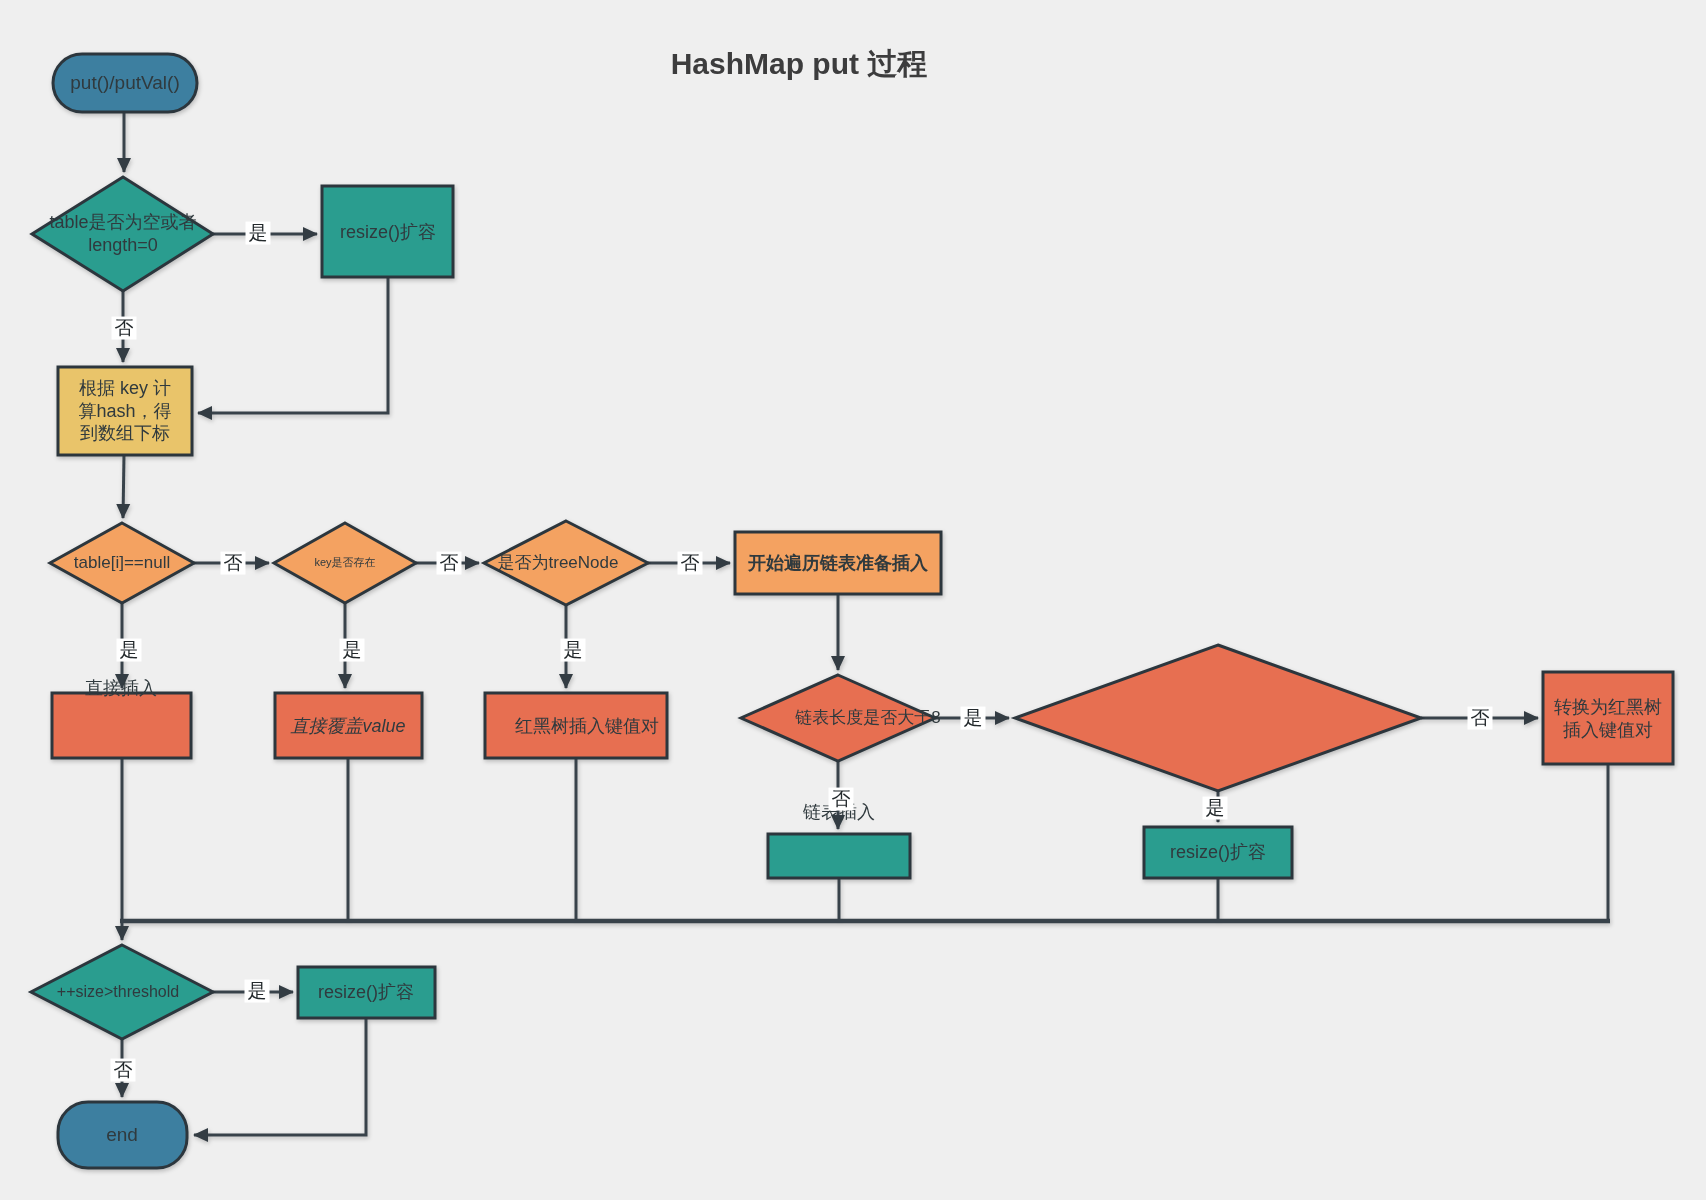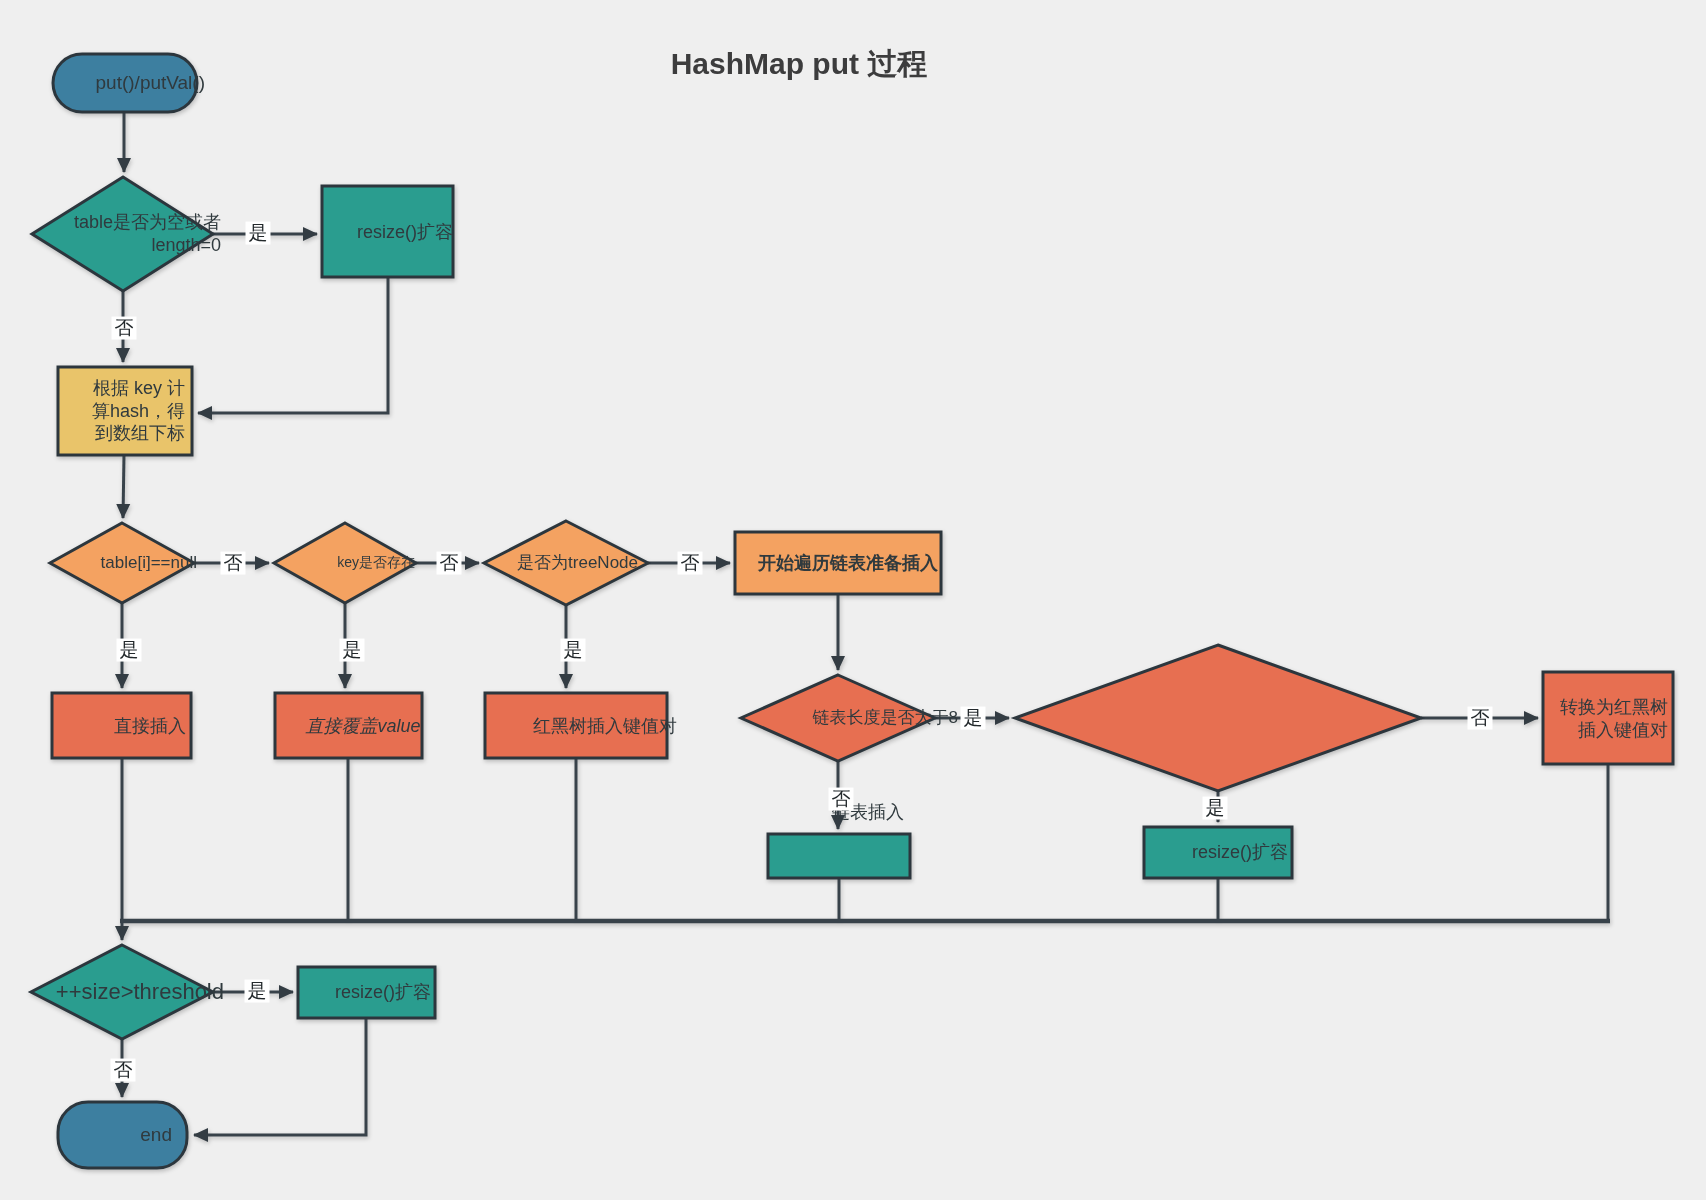--- a/index.html
+++ b/index.html
@@ -3,21 +3,21 @@
 <meta charset="utf-8">
 <style>
   html,body{margin:0;padding:0;background:#e9e9ea;}
   #canvas{
     position:relative;width:1706px;height:1200px;background:#efefef;
     font-family:"Liberation Sans","DejaVu Sans",sans-serif;overflow:hidden;
   }
   #diagram-svg{position:absolute;left:0;top:0;filter:drop-shadow(1.5px 2.5px 2px rgba(0,0,0,0.22));}
   .ntext{
     position:absolute;transform:translate(-50%,-50%);
-    text-align:right;color:#303a3e;font-size:18px;line-height:1.25;
+    text-align:center;color:#303a3e;font-size:18px;line-height:1.25;
     white-space:pre-line;pointer-events:none;
   }
   .elabel{
     position:absolute;transform:translate(-50%,-50%);
     background:#ffffff;color:#23292c;font-size:19px;line-height:1.1;
     padding:1px 3px;pointer-events:none;
   }
   #title{
     position:absolute;left:799px;top:44px;transform:translateX(-50%);
     font-size:30px;font-weight:700;color:#3c3c3d;white-space:nowrap;
@@ -90,32 +90,32 @@
   <div id="title">HashMap put 过程</div>
 
   <div class="ntext" style="left:125px;top:83px;width:160px;font-size:19px;">put()/putVal()</div>
   <div class="ntext" style="left:123px;top:233px;width:196px;">table是否为空或者
 length=0</div>
   <div class="ntext" style="left:388px;top:232px;width:130px;">resize()扩容</div>
   <div class="ntext" style="left:125px;top:411px;width:120px;">根据 key 计
 算hash，得
 到数组下标</div>
   <div class="ntext" style="left:122px;top:563px;width:150px;font-size:17px;">table[i]==null</div>
-  <div class="ntext" style="left:345px;top:563px;width:140px;font-size:14px;">key是否存在</div>
+  <div class="ntext" style="left:345px;top:563px;width:140px;font-size:11px;">key是否存在</div>
   <div class="ntext" style="left:558px;top:563px;width:160px;font-size:17px;">是否为treeNode</div>
   <div class="ntext" style="left:838px;top:563px;width:200px;font-weight:bold;">开始遍历链表准备插入</div>
-  <div class="ntext" style="left:121px;top:726px;width:130px;">直接插入</div>
+  <div class="ntext" style="left:121px;top:688px;width:130px;">直接插入</div>
   <div class="ntext" style="left:348px;top:726px;width:145px;font-style:italic;">直接覆盖value</div>
   <div class="ntext" style="left:576px;top:726px;width:180px;margin-left:11px;">红黑树插入键值对</div>
   <div class="ntext" style="left:868px;top:718px;width:180px;font-size:17px;">链表长度是否大于8</div>
   <div class="ntext" style="left:1608px;top:718px;width:120px;">转换为红黑树
 插入键值对</div>
   <div class="ntext" style="left:839px;top:812px;width:130px;">链表插入</div>
   <div class="ntext" style="left:1218px;top:852px;width:140px;">resize()扩容</div>
-  <div class="ntext" style="left:134px;top:992px;width:180px;font-size:22px;">++size&gt;threshold</div>
+  <div class="ntext" style="left:118px;top:992px;width:180px;font-size:16px;">++size&gt;threshold</div>
   <div class="ntext" style="left:366px;top:992px;width:130px;">resize()扩容</div>
   <div class="ntext" style="left:122px;top:1135px;width:100px;font-size:19px;">end</div>
 
   <div class="elabel" style="left:258px;top:233px;">是</div>
   <div class="elabel" style="left:124px;top:328px;">否</div>
   <div class="elabel" style="left:233px;top:563px;">否</div>
   <div class="elabel" style="left:449px;top:563px;">否</div>
   <div class="elabel" style="left:690px;top:563px;">否</div>
   <div class="elabel" style="left:129px;top:650px;">是</div>
   <div class="elabel" style="left:352px;top:650px;">是</div>

